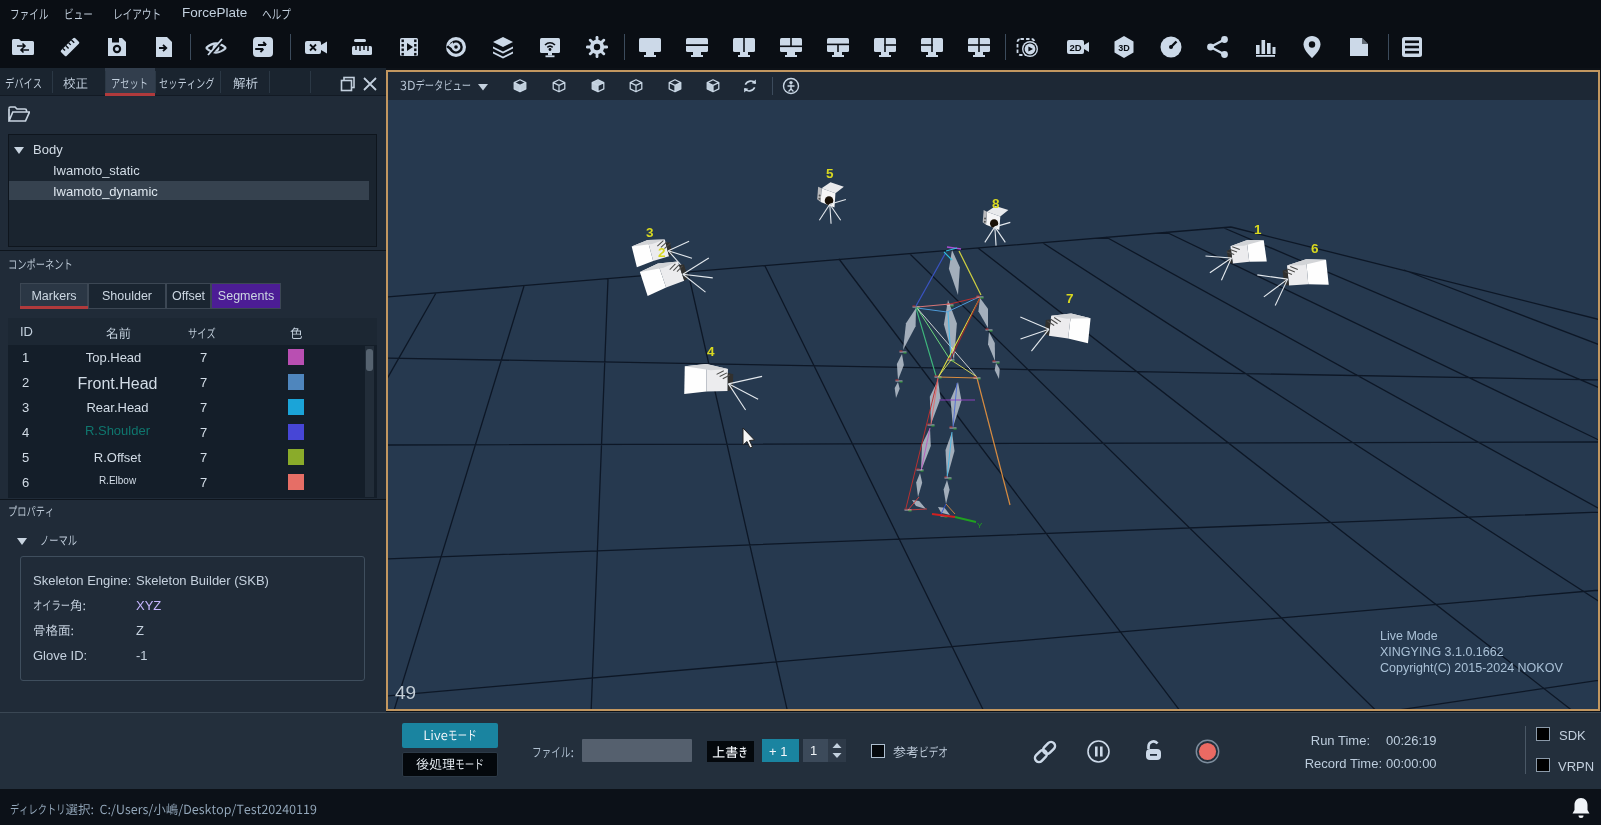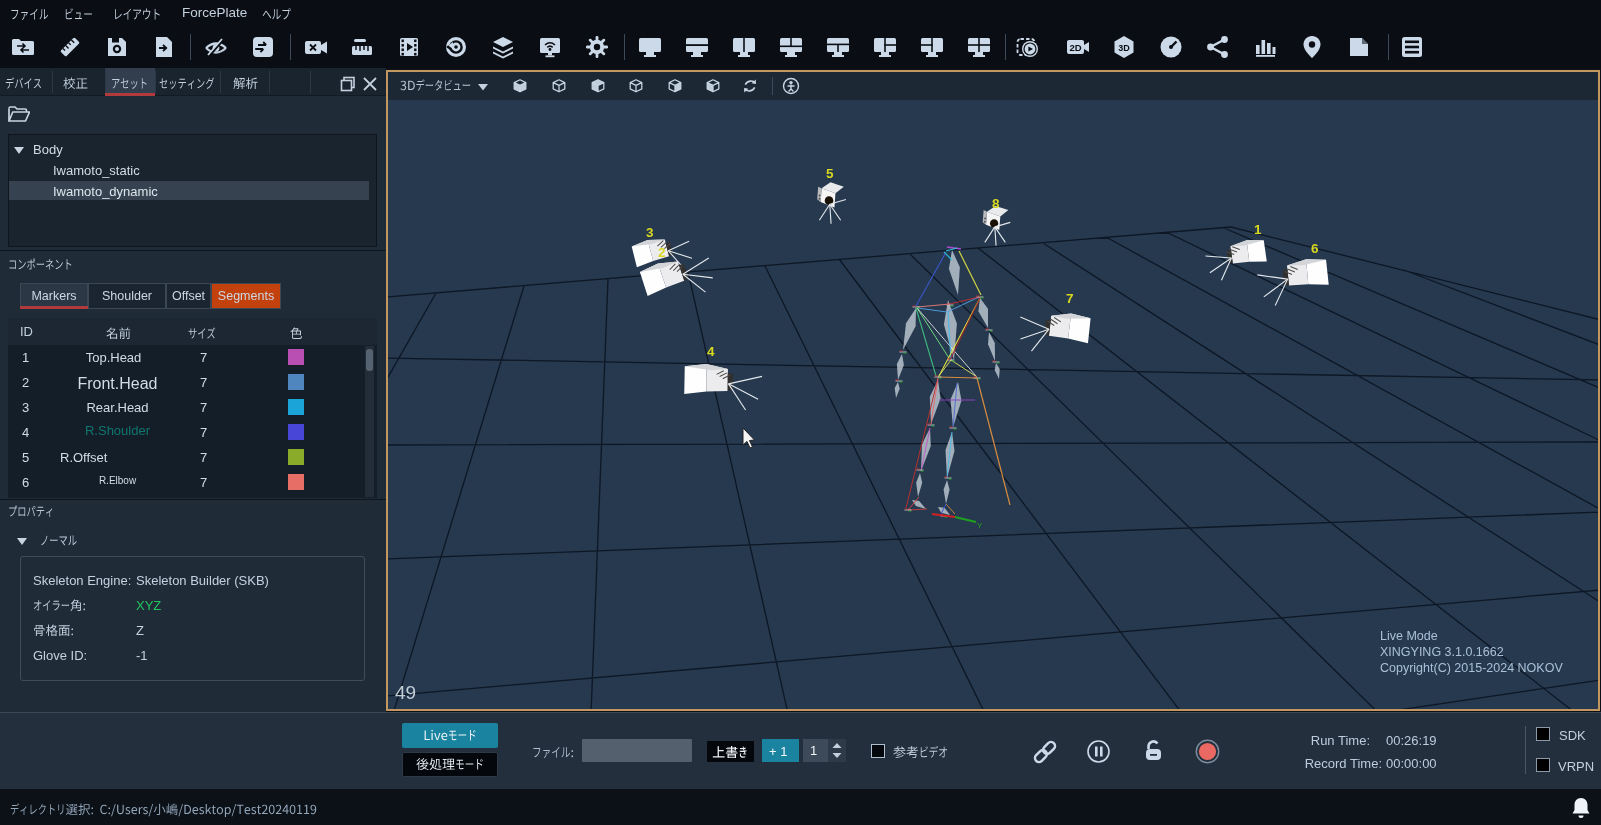--- a/index.html
+++ b/index.html
@@ -223,21 +223,21 @@
 <svg class="abs" style="left:13px;top:145px" width="12" height="10" viewBox="0 0 12 10">
       <path fill="#c8d4e0" d="M1 2 L11 2 L6 9 Z"></path>
     </svg>
 <div class="abs" style="left:33px;top:142px;width:200px;height:15px;color:#d2dce6;font-size:13px;line-height:15px">Body</div>
 <div class="abs" style="left:53px;top:163px;width:200px;height:15px;color:#d2dce6;font-size:13px;line-height:15px">Iwamoto_static</div>
 <div class="abs" style="left:53px;top:184px;width:200px;height:15px;color:#dde6ee;font-size:13px;line-height:15px">Iwamoto_dynamic</div>
 <div class="abs" style="left:0;top:250px;width:386px;height:1px;background:#0e151d"></div>
 <div class="abs" style="left:20px;top:283px;width:68px;height:26px;background:#2b3745;border:1px solid #3c4754;color:#ccd7e2;font-size:12.5px;text-align:center;line-height:25px">Markers</div>
 <div class="abs" style="left:88px;top:283px;width:78px;height:26px;background:#1a2531;border:1px solid #3c4754;color:#ccd7e2;font-size:12.5px;text-align:center;line-height:25px">Shoulder</div>
 <div class="abs" style="left:166px;top:283px;width:45px;height:26px;background:#1a2531;border:1px solid #3c4754;color:#ccd7e2;font-size:12.5px;text-align:center;line-height:25px">Offset</div>
-<div class="abs" style="left:211px;top:283px;width:70px;height:26px;background:#c2410c;border:1px solid #3c4754;color:#ccd7e2;font-size:12.5px;text-align:center;line-height:25px">Segments</div>
+<div class="abs" style="left:211px;top:283px;width:70px;height:26px;background:#4c1d95;border:1px solid #3c4754;color:#ccd7e2;font-size:12.5px;text-align:center;line-height:25px">Segments</div>
 <div class="abs" style="left:20px;top:306px;width:68px;height:3px;background:#b03a3c"></div>
 <div class="abs" style="left:8px;top:318px;width:369px;height:180px;background:#141e29"></div>
 <div class="abs" style="left:8px;top:318px;width:369px;height:27px;background:#1c2733"></div>
 <div class="abs" style="left:20px;top:324px;width:30px;height:15px;color:#c2cfdc;font-size:13px">ID</div>
 <div class="abs" style="left:22px;top:350px;width:20px;height:15px;color:#d2dce6;font-size:13px">1</div>
 <div class="abs" style="left:56px;top:350px;width:115px;height:15px;color:#d2dce6;font-size:13px;text-align:center">Top.Head</div>
 <div class="abs" style="left:200px;top:350px;width:12px;height:15px;color:#d2dce6;font-size:13px">7</div>
 <div class="abs" style="left:288px;top:349px;width:16px;height:16px;background:#b94fb2"></div>
 <div class="abs" style="left:22px;top:375px;width:20px;height:15px;color:#d2dce6;font-size:13px">2</div>
 <div class="abs" style="left:60px;top:375px;width:115px;height:15px;color:#d2dce6;font-size:16px;text-align:center">Front.Head</div>
@@ -245,37 +245,37 @@
 <div class="abs" style="left:288px;top:374px;width:16px;height:16px;background:#4f86bd"></div>
 <div class="abs" style="left:22px;top:400px;width:20px;height:15px;color:#d2dce6;font-size:13px">3</div>
 <div class="abs" style="left:60px;top:400px;width:115px;height:15px;color:#d2dce6;font-size:13px;text-align:center">Rear.Head</div>
 <div class="abs" style="left:200px;top:400px;width:12px;height:15px;color:#d2dce6;font-size:13px">7</div>
 <div class="abs" style="left:288px;top:399px;width:16px;height:16px;background:#1ba4d8"></div>
 <div class="abs" style="left:22px;top:425px;width:20px;height:15px;color:#d2dce6;font-size:13px">4</div>
 <div class="abs" style="left:60px;top:423px;width:115px;height:15px;color:#0f766e;font-size:13px;text-align:center">R.Shoulder</div>
 <div class="abs" style="left:200px;top:425px;width:12px;height:15px;color:#d2dce6;font-size:13px">7</div>
 <div class="abs" style="left:288px;top:424px;width:16px;height:16px;background:#4746d6"></div>
 <div class="abs" style="left:22px;top:450px;width:20px;height:15px;color:#d2dce6;font-size:13px">5</div>
-<div class="abs" style="left:60px;top:450px;width:115px;height:15px;color:#d2dce6;font-size:13px;text-align:left">R.Offset</div>
+<div class="abs" style="left:60px;top:450px;width:115px;height:15px;color:#d2dce6;font-size:13px;text-align:center">R.Offset</div>
 <div class="abs" style="left:200px;top:450px;width:12px;height:15px;color:#d2dce6;font-size:13px">7</div>
 <div class="abs" style="left:288px;top:449px;width:16px;height:16px;background:#8aab2a"></div>
 <div class="abs" style="left:22px;top:475px;width:20px;height:15px;color:#d2dce6;font-size:13px">6</div>
 <div class="abs" style="left:60px;top:475px;width:115px;height:15px;color:#d2dce6;font-size:10px;text-align:center">R.Elbow</div>
 <div class="abs" style="left:200px;top:475px;width:12px;height:15px;color:#d2dce6;font-size:13px">7</div>
 <div class="abs" style="left:288px;top:474px;width:16px;height:16px;background:#e66e66"></div>
 <div class="abs" style="left:365px;top:346px;width:9px;height:151px;background:#222d39"></div>
 <div class="abs" style="left:366px;top:349px;width:7px;height:22px;background:#55626f;border-radius:3px"></div>
 <div class="abs" style="left:0;top:499px;width:386px;height:1px;background:#0e151d"></div>
 <svg class="abs" style="left:16px;top:536px" width="12" height="10" viewBox="0 0 12 10">
       <path fill="#c8d4e0" d="M1 2 L11 2 L6 9 Z"></path>
     </svg>
 <div class="abs" style="left:20px;top:556px;width:345px;height:125px;border:1px solid #3f4e5d;border-radius:3px"></div>
 <div class="abs" style="left:33px;top:573px;width:140px;height:15px;color:#c5d1de;font-size:13px">Skeleton Engine:</div>
 <div class="abs" style="left:136px;top:573px;width:230px;height:15px;color:#c5d1de;font-size:13px">Skeleton Builder (SKB)</div>
-<div class="abs" style="left:136px;top:598px;width:80px;height:15px;color:#22c55e;font-size:13px">XYZ</div>
+<div class="abs" style="left:136px;top:598px;width:80px;height:15px;color:#c4b5fd;font-size:13px">XYZ</div>
 <div class="abs" style="left:136px;top:623px;width:80px;height:15px;color:#c5d1de;font-size:13px">Z</div>
 <div class="abs" style="left:33px;top:648px;width:80px;height:15px;color:#c5d1de;font-size:13px">Glove ID:</div>
 <div class="abs" style="left:136px;top:648px;width:80px;height:15px;color:#c5d1de;font-size:13px">-1</div>
 <div class="abs" style="left:182px;top:5px;width:90px;height:16px;color:#c3d0de;font-size:13.5px">ForcePlate</div>
 <div class="abs" style="left:386px;top:70px;width:1214px;height:641px;border:2px solid #c29760;background:#1d2835"></div>
 <div class="abs" style="left:388px;top:100px;width:1210px;height:609px;background:#26394f"></div>
 <svg class="abs" style="left:477px;top:82px" width="12" height="10" viewBox="0 0 12 10">
       <path fill="#c3d0de" d="M1 2 L11 2 L6 8.5 Z"></path>
     </svg>
 <svg class="abs" style="left:511px;top:77px" width="18" height="18" viewBox="0 0 18 18">

